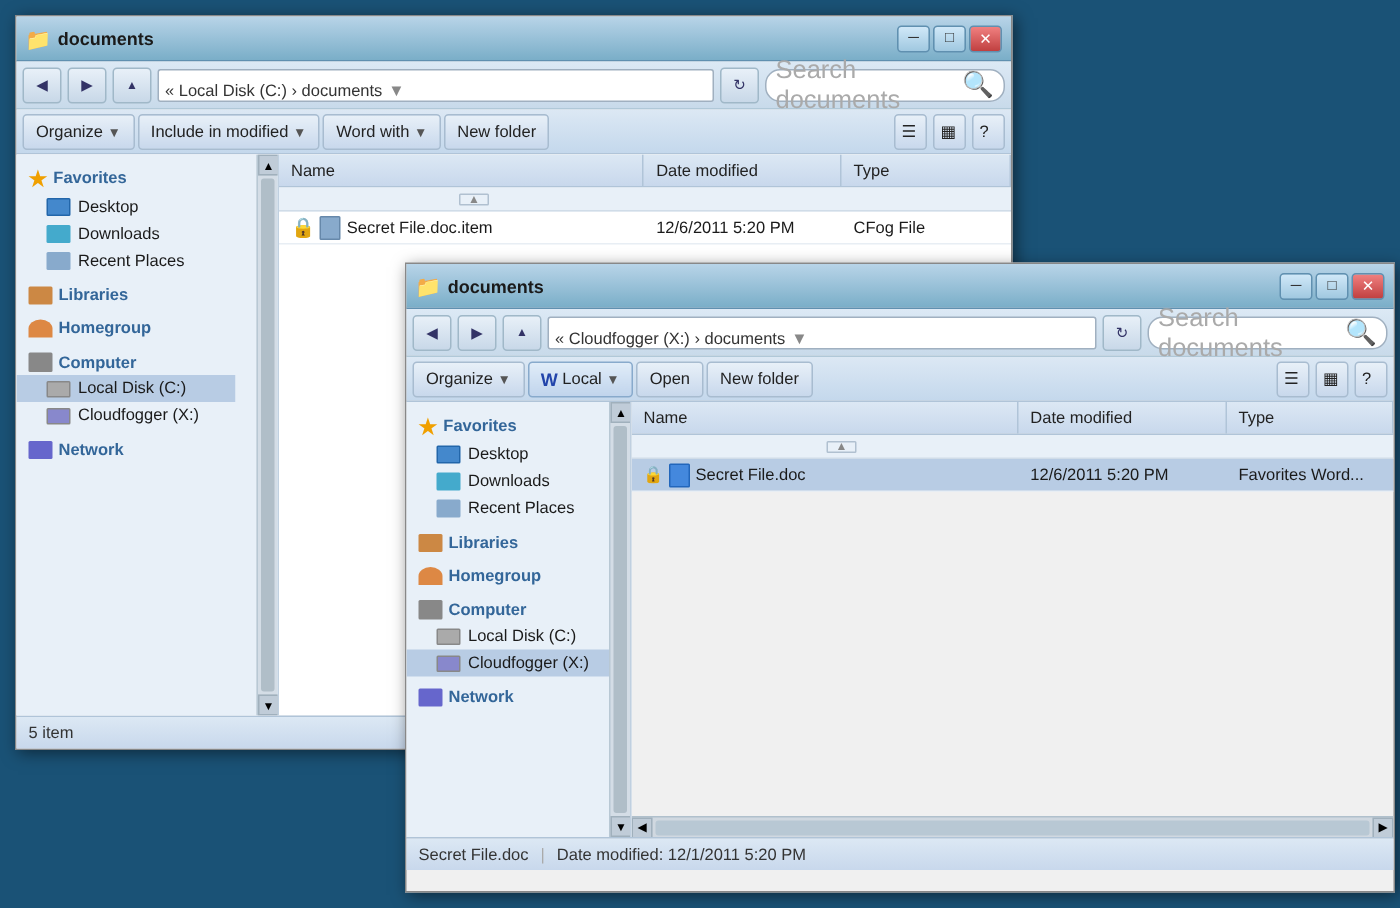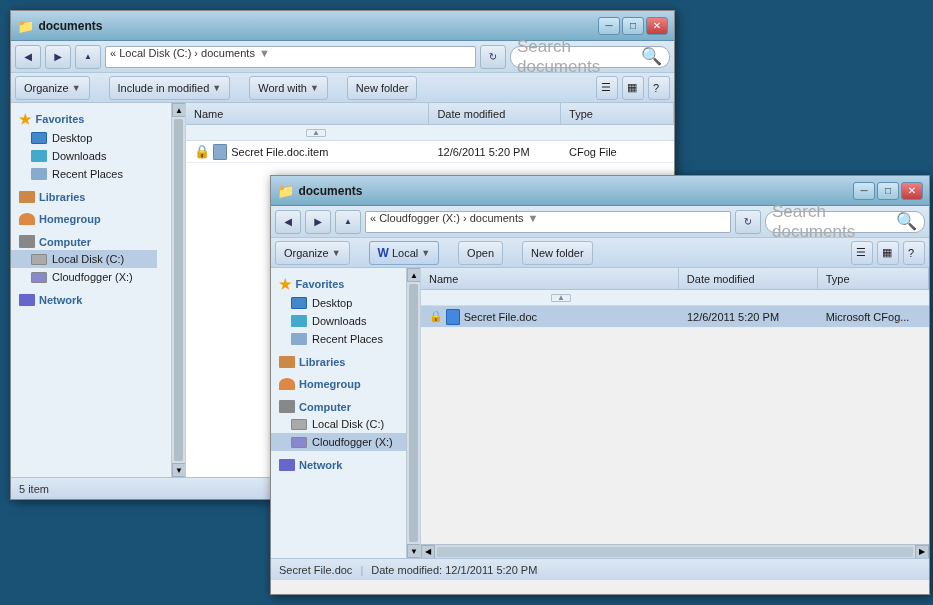--- a/index.html
+++ b/index.html
@@ -92,21 +92,21 @@
       color: #336;
     }
 
     .address-path {
       flex: 1;
       height: 22px;
       background: white;
       border: 1px solid #a0b0c0;
       border-radius: 2px;
       display: flex;
-      align-items: flex-start;
+      align-items: flex-end;
       padding: 0 4px;
       font-size: 11px;
       color: #333;
     }
 
     .search-box {
       width: 160px;
       height: 22px;
       background: white;
       border: 1px solid #a0b0c0;
@@ -118,21 +118,21 @@
       font-size: 17px;
     }
 
     
     .toolbar {
       height: 30px;
       background: linear-gradient(to bottom, #dce8f4, #c4d8ec);
       display: flex;
       align-items: center;
       padding: 0 4px;
-      gap: 19px;
+      gap: 2px;
       border-bottom: 1px solid #b0c4d8;
     }
 
     .toolbar-btn {
       height: 24px;
       padding: 0 8px;
       background: linear-gradient(to bottom, #e8f0f8, #c8d8ec);
       border: 1px solid #a8bcd0;
       border-radius: 3px;
       cursor: pointer;
@@ -744,21 +744,21 @@
           <span class="file-icon-wrapper">
             <span style="font-size:11px;">🔒</span>
             <span class="icon-doc"></span>
           </span>
           <span>Secret File.doc</span>
         </div>
         <div class="file-cell" style="width:150px;">
           <span>12/6/2011 5:20 PM</span>
         </div>
         <div class="file-cell" style="width:120px;">
-          <span>Microsoft CFog...</span>
+          <span>Favorites Word...</span>
         </div>
       </div>
 
       <div style="margin-top:auto;">
         <div class="h-scrollbar">
           <div style="width:14px; height:14px; background:#c0ccd8; border:1px solid #a0b0bc; display:flex; align-items:center; justify-content:center; font-size:8px; flex-shrink:0;">◀</div>
           <div style="flex:1; height:10px; background:#b8c8d4; margin:0 2px; border-radius:2px;"></div>
           <div style="width:14px; height:14px; background:#c0ccd8; border:1px solid #a0b0bc; display:flex; align-items:center; justify-content:center; font-size:8px; flex-shrink:0;">▶</div>
         </div>
       </div>

